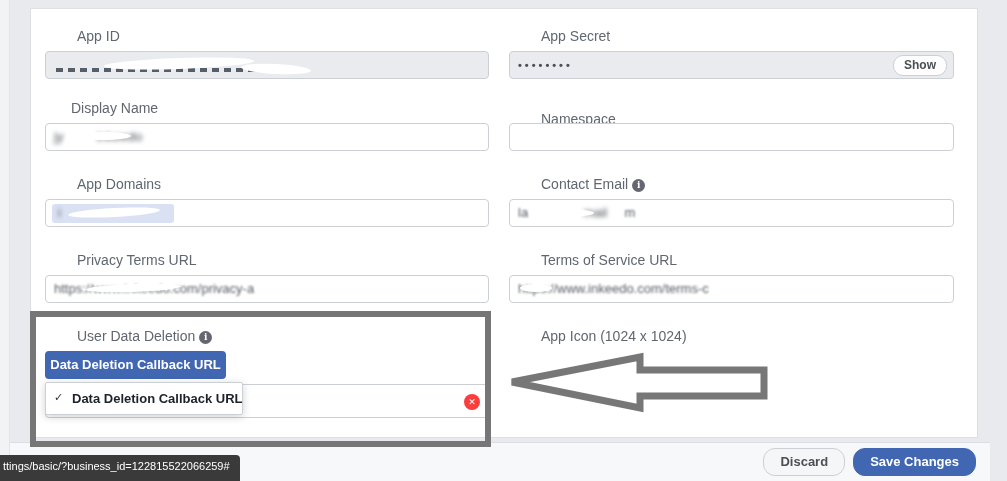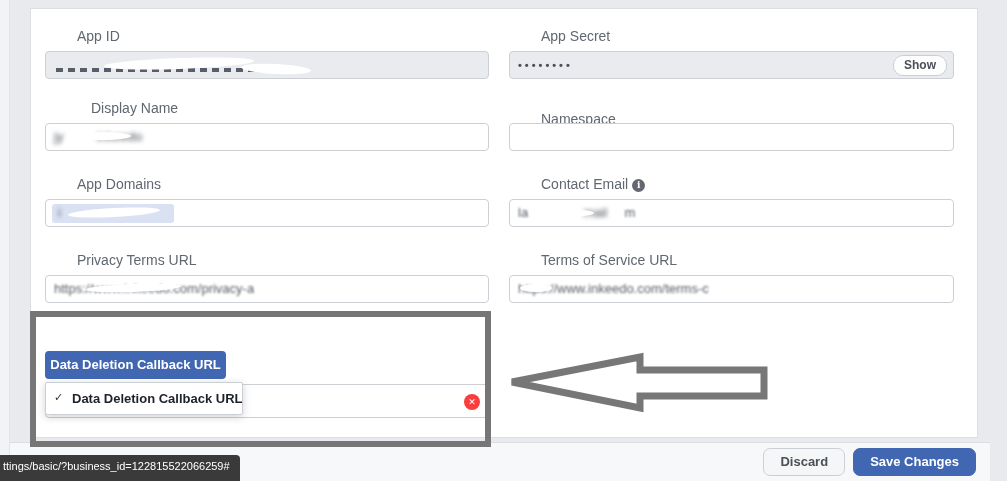--- a/index.html
+++ b/index.html
@@ -64,21 +64,21 @@
 
   .appicon-box { position:absolute; left:508px; top:354px; width:196px; height:116px;
                  background:rgba(243,245,250,0.9); z-index:20; }
   .appicon-size { position:absolute; left:0; top:66px; width:100%; text-align:center;
                   font-size:14px; font-weight:bold; color:#ccd5ec; }
 
   .footer { position:absolute; left:10px; top:442px; width:980px; height:39px;
             background:#f7f8f9; border-top:1px solid #dcdee3; z-index:10;
             display:flex; justify-content:flex-end; align-items:center; gap:8px;
             padding-right:14px; }
-  .btn { height:28px; border-radius:7px; font-size:13px; font-weight:bold;
+  .btn { height:28px; border-radius:12px; font-size:13px; font-weight:bold;
          padding:0 16px; line-height:26px; cursor:pointer; }
   .btn-discard { background:#f5f6f7; border:1px solid #ccd0d5; color:#4b4f56; }
   .btn-save { background:#4267b2; border:1px solid #4267b2; color:#fff; }
 
   .annot-rect { position:absolute; left:30px; top:311px; width:461px; height:136px;
                 border:6px solid #767676; z-index:40; pointer-events:none; }
   .annot-arrow { position:absolute; left:505px; top:350px; z-index:45; pointer-events:none; }
 
   .status-tip { position:absolute; left:0; top:455px; z-index:50; background:#3a3a3a;
                 color:#fff; font-size:11px; padding:5px 10px 12px 3px;
@@ -99,21 +99,21 @@
       <div class="wblob" style="left:58px;top:6px;width:150px;height:11px;transform:rotate(-2deg)"></div>
       <div class="wblob" style="left:195px;top:12px;width:70px;height:10px;transform:rotate(3deg)"></div>
     </div>
 
     <div class="flabel" style="left:478px;top:19px">App Secret</div>
     <div class="rofield" style="left:478px;top:42px;width:445px">
       <span class="secret-dots">••••••••</span>
       <button class="show-btn">Show</button>
     </div>
 
-    <div class="flabel" style="left:28px;top:91px">Display Name</div>
+    <div class="flabel" style="left:8px;top:91px">Display Name</div>
     <div class="input" style="left:14px;top:114px;width:444px">
       <span class="frag">jy</span>
       <span style="display:inline-block;width:26px"></span>
       <span class="frag">inkeedo</span>
       <div class="wblob" style="left:30px;top:8px;width:55px;height:8px"></div>
     </div>
 
     <div class="flabel" style="left:478px;top:102px">Namespace</div>
     <div class="input" style="left:478px;top:114px;width:445px"></div>
 
@@ -143,36 +143,40 @@
       <div class="wblob" style="left:40px;top:8px;width:95px;height:8px;transform:rotate(-2deg)"></div>
     </div>
 
     <div class="flabel" style="left:478px;top:243px">Terms of Service URL</div>
     <div class="input" style="left:478px;top:266px;width:445px">
       <span class="fragl">https://www.inkeedo.com/terms-c</span>
       <div class="wblob" style="left:10px;top:8px;width:32px;height:8px"></div>
       <div class="wblob" style="left:205px;top:9px;width:40px;height:8px"></div>
     </div>
 
+    <div class="flabel" style="left:14px;top:319px">
+      <span>User Data Deletion</span><span class="info-i">i</span>
+    </div>
 
     <div class="err-input">
       <div class="err-badge">✕</div>
     </div>
 
     <div class="dd-btn">
       <span>Data Deletion Callback URL</span><span class="caret"></span>
     </div>
 
     <div class="dd-menu">
       <div class="dd-item sel">
         <span class="dd-check">✓</span>
         <span>Data Deletion Callback URL</span>
       </div>
     </div>
 
+    <div class="flabel" style="left:478px;top:319px">App Icon (1024 x 1024)</div>
   </div>
 
 
   <div class="footer">
     <button class="btn btn-discard">Discard</button>
     <button class="btn btn-save">Save Changes</button>
   </div>
 
   <div class="annot-rect"></div>
   <svg class="annot-arrow" width="270" height="65" viewBox="505 350 270 65">

